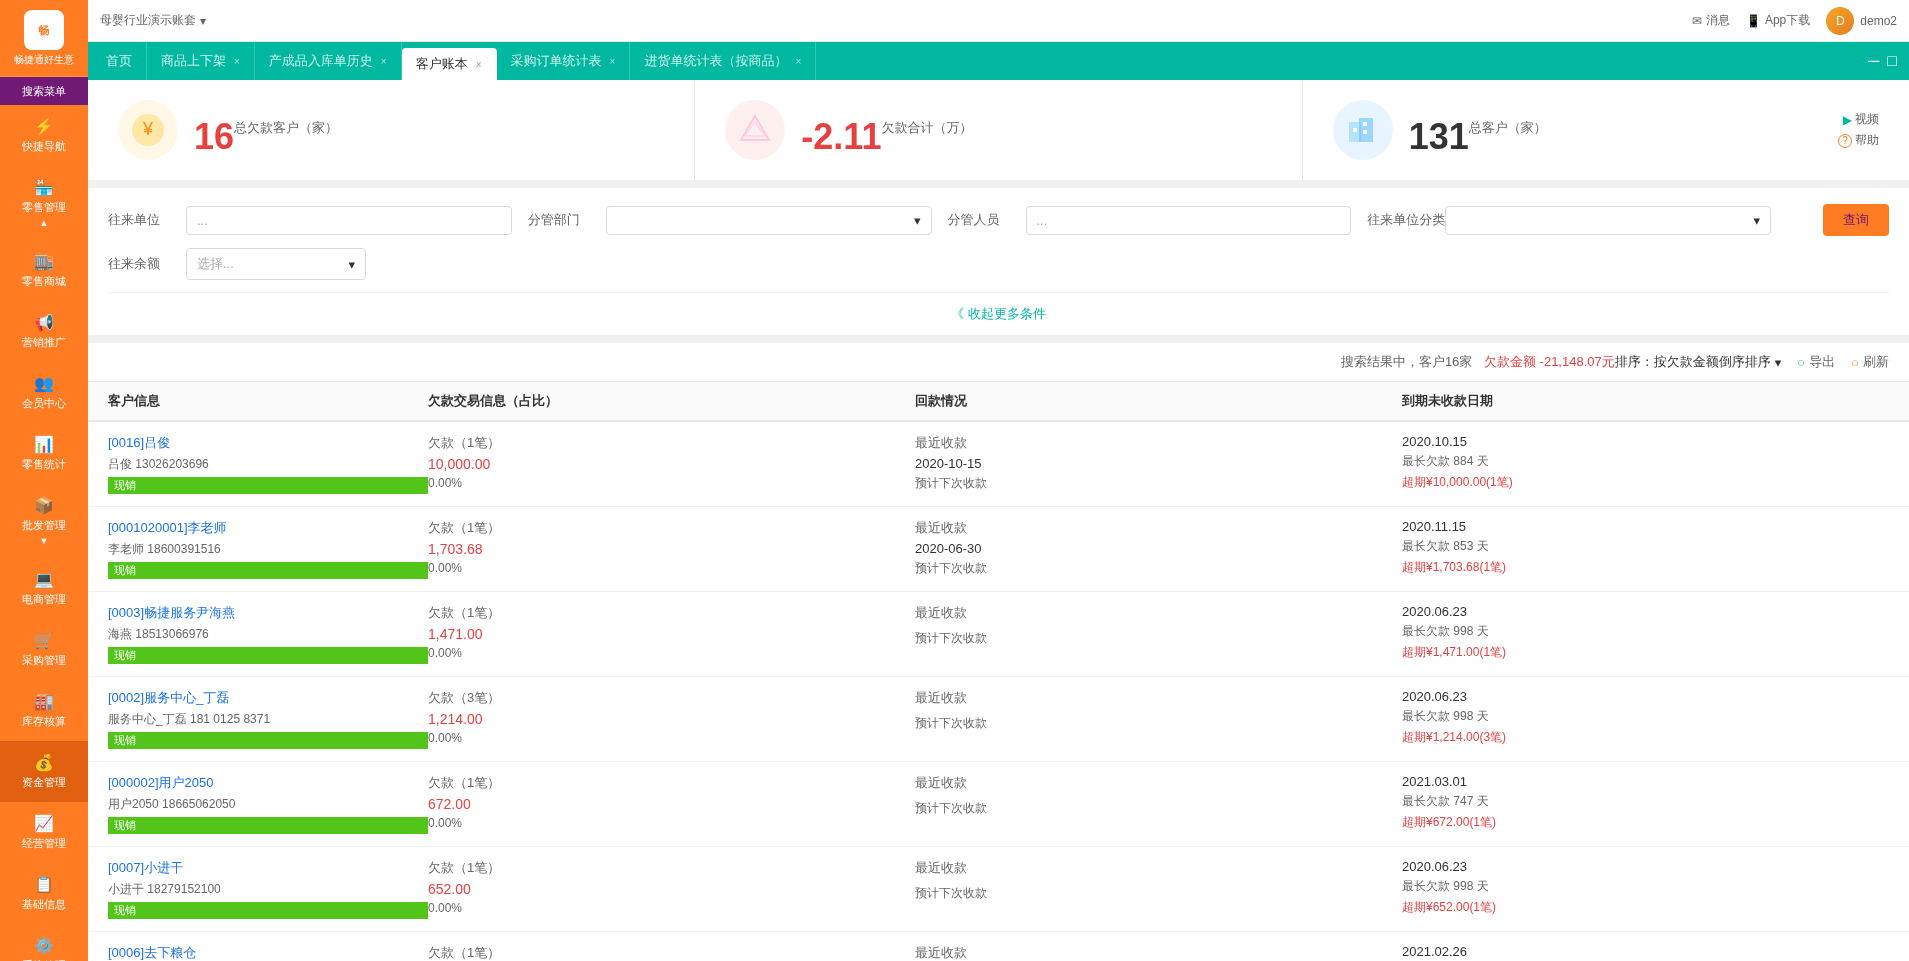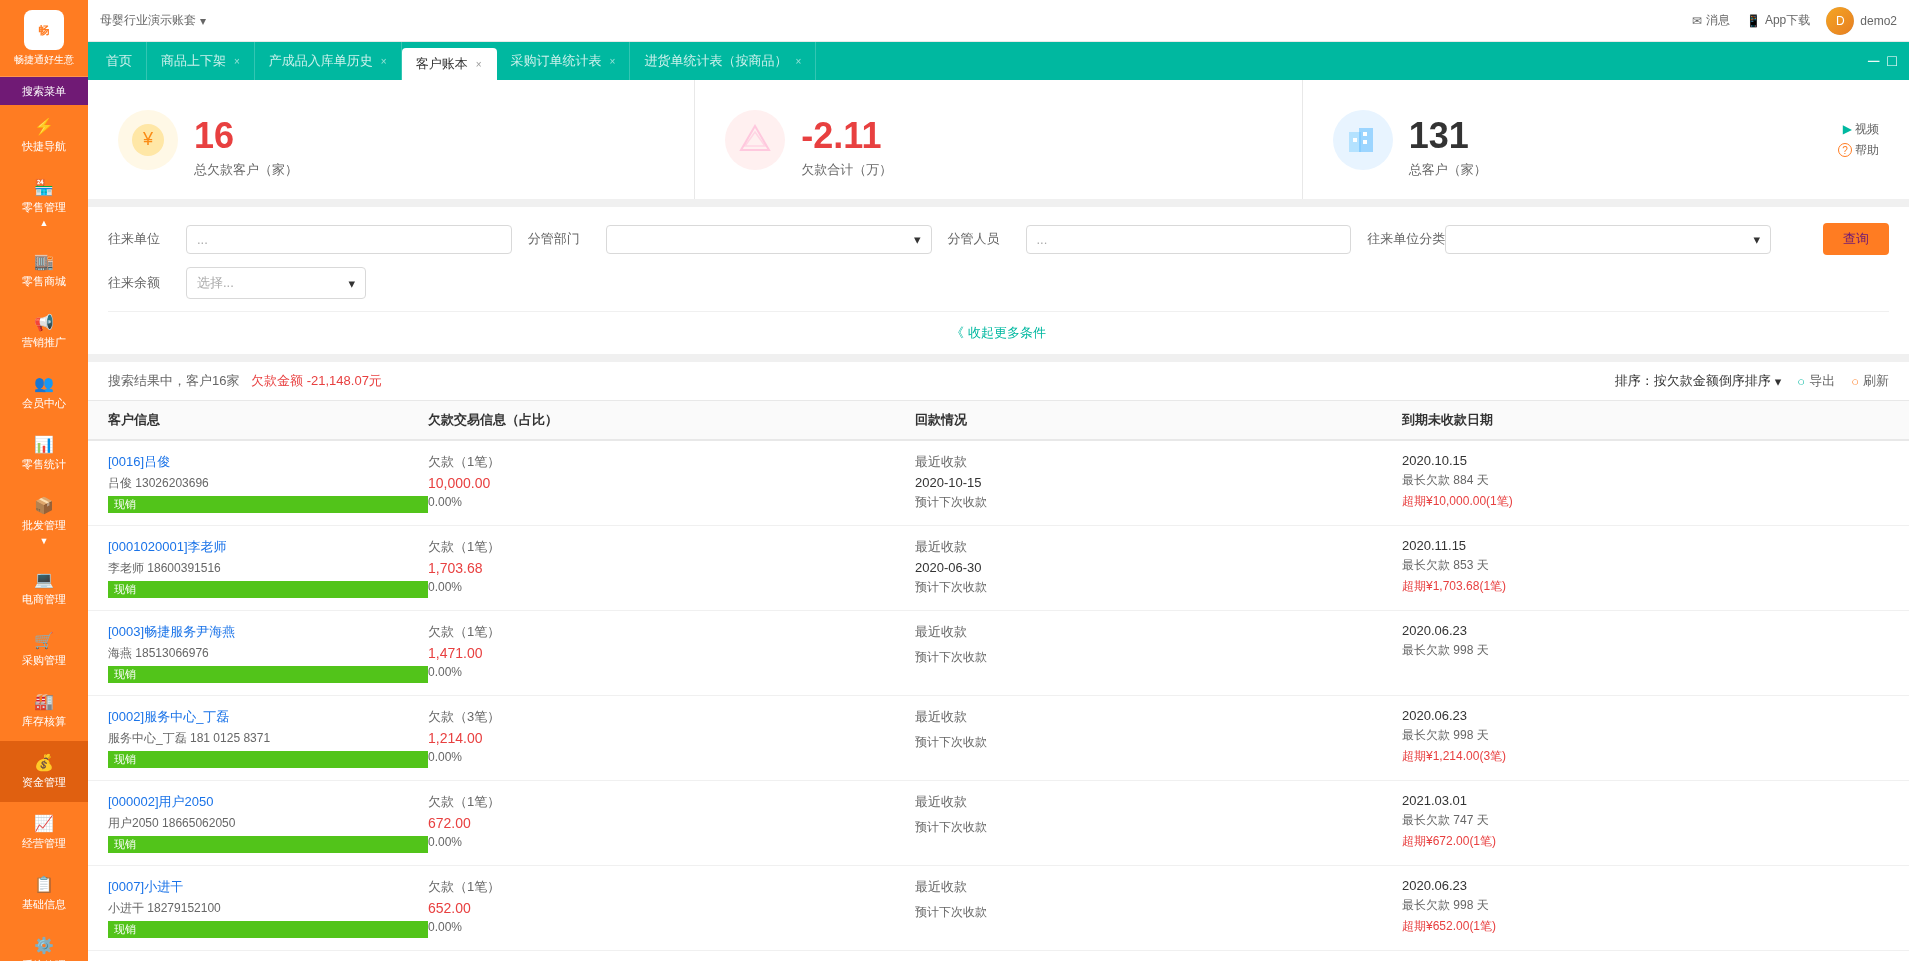--- a/index.html
+++ b/index.html
@@ -41,40 +41,40 @@
     .content-area { flex: 1; overflow-y: auto; background: #f0f0f0; }
 
     
     .stats-row { display: flex; background: white; margin-bottom: 8px; }
     .stat-card { flex: 1; display: flex; align-items: center; padding: 20px 30px; border-right: 1px solid #e8e8e8; gap: 16px; }
     .stat-card:last-child { border-right: none; }
     .stat-icon { width: 60px; height: 60px; border-radius: 50%; display: flex; align-items: center; justify-content: center; font-size: 28px; }
     .stat-icon.yellow { background: #fff8e6; }
     .stat-icon.pink { background: #fff0f0; }
     .stat-icon.blue { background: #e8f4ff; }
-    .stat-info { display: flex; flex-direction: column; margin-top: 14px; }
+    .stat-info { display: flex; flex-direction: row; margin-top: 14px; }
     .stat-number { font-size: 36px; font-weight: bold; line-height: 1.2; }
     .stat-number.red { color: #e84040; }
     .stat-number.black { color: #333; }
     .stat-label { font-size: 13px; color: #666; margin-top: 4px; }
     .stat-helpers { margin-left: auto; display: flex; flex-direction: column; align-items: flex-end; gap: 4px; font-size: 12px; color: #666; }
     .stat-helpers span { display: flex; align-items: center; gap: 3px; cursor: pointer; }
 
     
     .filter-area { background: white; padding: 16px 20px 12px; margin-bottom: 8px; }
     .filter-row { display: flex; align-items: center; gap: 16px; margin-bottom: 12px; }
     .filter-item { display: flex; align-items: center; gap: 8px; flex: 1; }
     .filter-label { color: #666; font-size: 13px; white-space: nowrap; width: 70px; }
     .filter-input { flex: 1; border: 1px solid #d9d9d9; border-radius: 4px; padding: 6px 10px; font-size: 13px; display: flex; align-items: center; justify-content: space-between; cursor: pointer; background: white; }
     .filter-select { flex: 1; border: 1px solid #d9d9d9; border-radius: 4px; padding: 6px 10px; font-size: 13px; display: flex; align-items: center; justify-content: space-between; cursor: pointer; background: white; }
     .search-btn { background: #ff7c22; color: #701a75; border: none; border-radius: 4px; padding: 7px 20px; font-size: 13px; cursor: pointer; white-space: nowrap; margin-left: 36px; }
     .collapse-btn { display: flex; align-items: center; justify-content: center; gap: 4px; color: #00b8a0; font-size: 13px; cursor: pointer; margin-top: 4px; }
 
     
-    .result-bar { background: white; padding: 10px 20px; display: flex; align-items: center; justify-content: space-between; border-bottom: 1px solid #e8e8e8; }
+    .result-bar { background: white; padding: 10px 20px; display: flex; align-items: center; justify-content: flex-end; border-bottom: 1px solid #e8e8e8; }
     .result-actions { display: flex; align-items: center; gap: 16px; font-size: 13px; color: #666; }
     .sort-select { display: flex; align-items: center; gap: 4px; cursor: pointer; color: #333; }
     .action-btn { display: flex; align-items: center; gap: 4px; cursor: pointer; color: #666; }
     .action-btn .icon { color: #00b8a0; }
     .action-btn .icon-refresh { color: #ff7c22; }
 
     
     .data-table { background: white; width: 100%; }
     .table-header { display: grid; grid-template-columns: 320px 1fr 1fr 1fr; padding: 10px 20px; background: #fafafa; border-bottom: 2px solid #e8e8e8; font-weight: bold; color: #333; font-size: 13px; }
     .table-row { display: grid; grid-template-columns: 320px 1fr 1fr 1fr; padding: 12px 20px; border-bottom: 1px solid #f0f0f0; align-items: start; }
@@ -430,20 +430,21 @@
             <span class="debt-percent">0.00%</span>
           </div>
           <div class="repay-info">
             <span class="repay-label">最近收款</span>
             <span class="repay-date"></span>
             <span class="repay-next">预计下次收款</span>
           </div>
           <div class="due-info">
             <span class="due-date">2020.06.23</span>
             <span class="due-days">最长欠款 998 天</span>
+            <a class="overdue-link">超期¥1,471.00(1笔)</a>
           </div>
         </div>
 
         <div class="table-row">
           <div class="customer-info">
             <a class="customer-name-link">[0002]服务中心_丁磊</a>
             <span class="customer-contact">服务中心_丁磊 181 0125 8371</span>
             <span class="tag">现销</span>
           </div>
           <div class="debt-info">

